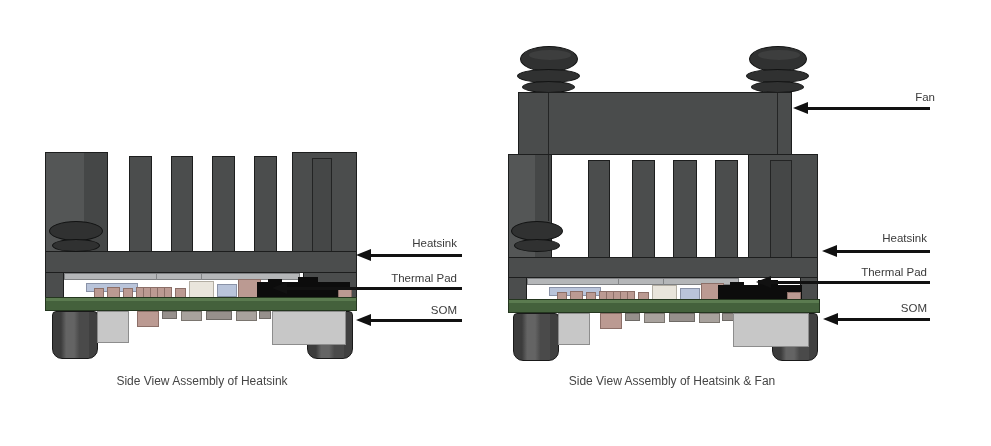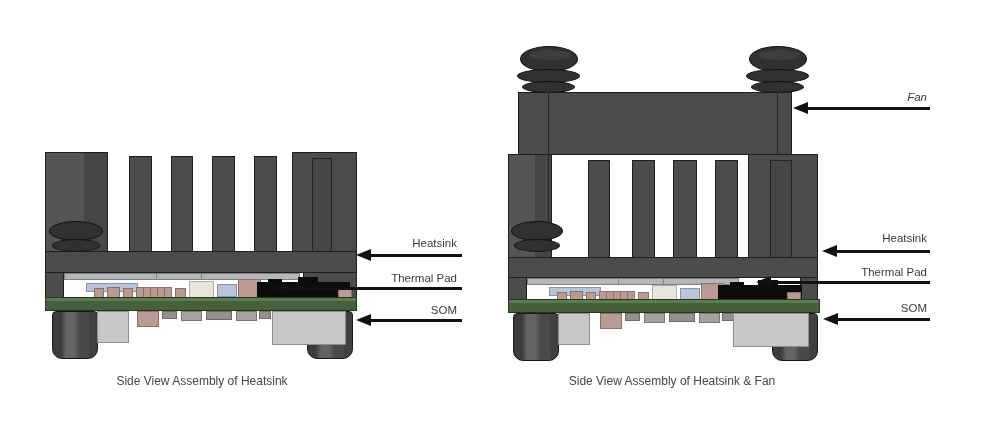--- a/index.html
+++ b/index.html
@@ -167,21 +167,21 @@
     <div class="abs bcomp2" style="left:644px;top:313px;width:21px;height:10px;"></div>
     <div class="abs bcomp" style="left:669px;top:313px;width:26px;height:9px;"></div>
     <div class="abs bcomp2" style="left:699px;top:313px;width:21px;height:10px;"></div>
     <div class="abs bcomp" style="left:722px;top:313px;width:12px;height:8px;"></div>
 
     <div class="abs hex" style="left:513px;top:313px;width:46px;height:48px;"></div>
     <div class="abs block" style="left:558px;top:313px;width:32px;height:32px;"></div>
     <div class="abs hex" style="left:772px;top:313px;width:46px;height:48px;z-index:0;"></div>
     <div class="abs block" style="left:733px;top:313px;width:76px;height:34px;z-index:1;"></div>
 
-    <div class="abs lbl-text" style="right:64px;top:91px;font-style:italic;">Fan</div>
+    <div class="abs lbl-text" style="right:56px;top:91px;">Fan</div>
     <div class="abs lbl-line" style="left:807px;top:107px;width:123px;"></div>
     <div class="abs arrow-left" style="left:793px;top:102px;"></div>
 
     <div class="abs lbl-text" style="right:64px;top:232px;">Heatsink</div>
     <div class="abs lbl-line" style="left:836px;top:250px;width:94px;"></div>
     <div class="abs arrow-left" style="left:822px;top:245px;"></div>
 
     <div class="abs lbl-text" style="right:64px;top:266px;">Thermal Pad</div>
     <div class="abs lbl-line" style="left:770px;top:281px;width:160px;"></div>
     <div class="abs arrow-left" style="left:756px;top:276px;"></div>

